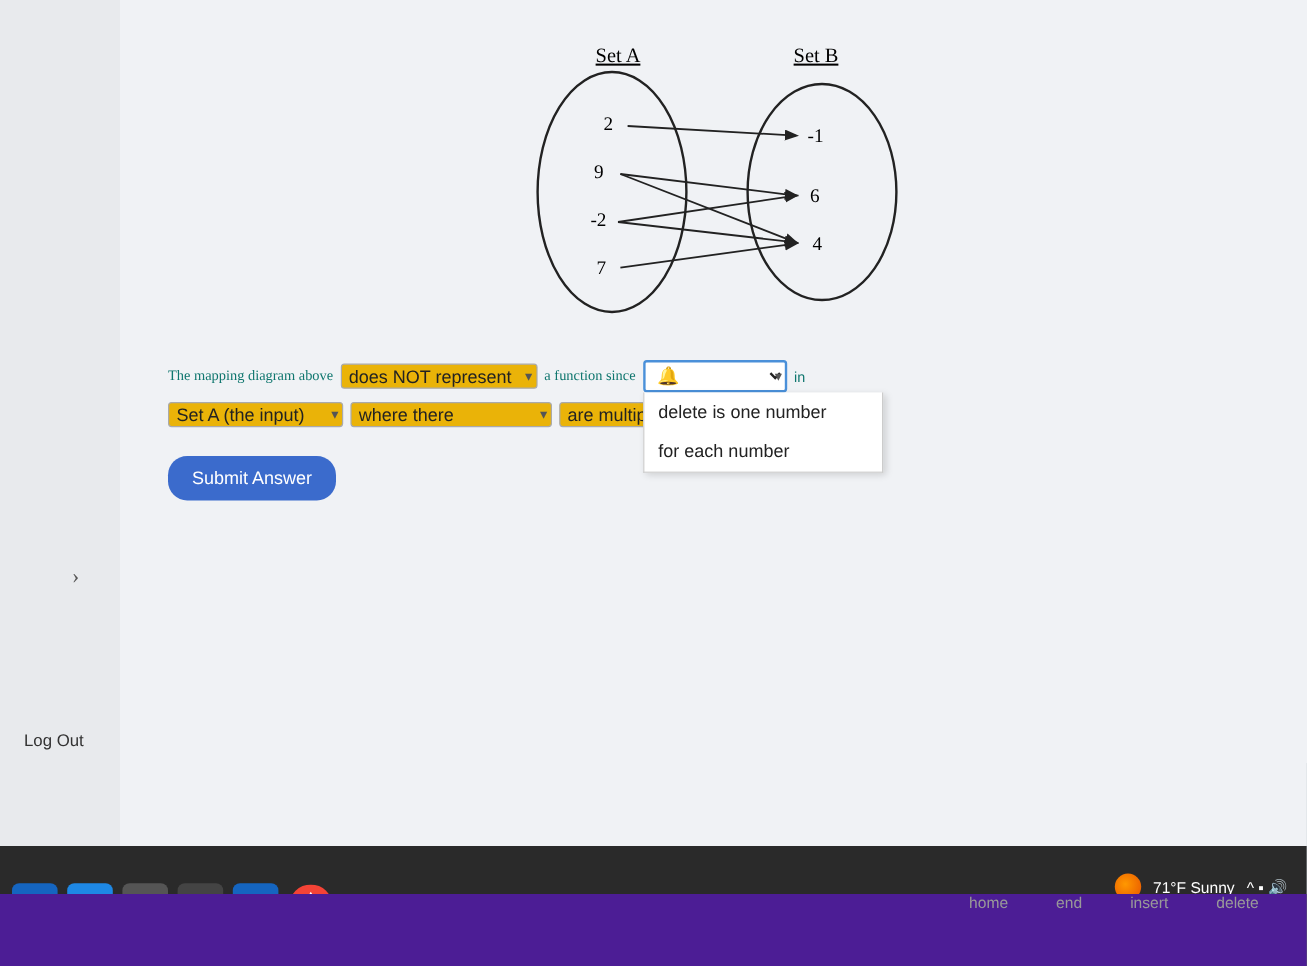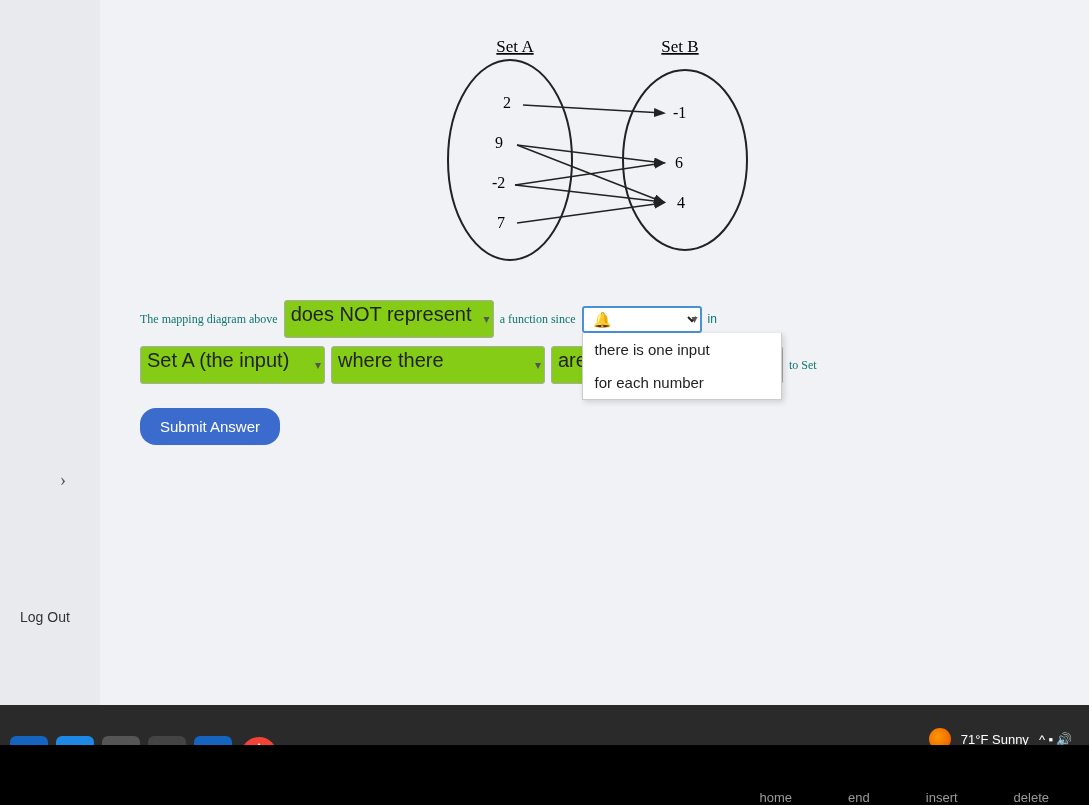--- a/index.html
+++ b/index.html
@@ -88,24 +88,24 @@
     .sentence-line span {
       font-size: 12px;
       color: #0f766e;
       text-align: right;
     }
 
     
     .dropdown-select {
       border: 1px solid #aaa;
       border-radius: 3px;
-      padding: 2px 20px 12px 6px;
-      font-size: 20px;
-      font-family: Arial, sans-serif;
-      background: #84cc16;
+      padding: 2px 20px 0 6px;
+      font-size: 15px;
+      font-family: Arial, sans-serif;
+      background: #eab308;
       cursor: pointer;
       appearance: none;
       position: relative;
       color: #222;
     }
 
     .dropdown-wrapper {
       position: relative;
       display: inline-block;
     }
@@ -235,26 +235,26 @@
       border-radius: 50%;
       background: radial-gradient(circle at 40% 40%, #ff9800, #e65100);
     }
 
     .keyboard-bottom {
       position: absolute;
       bottom: 0;
       left: 0;
       right: 0;
       height: 60px;
-      background: #000000;
+      background: #4c1d95;
       display: flex;
       justify-content: flex-end;
-      align-items: flex-end;
+      align-items: flex-start;
       padding: 0 40px;
-      gap: 56px;
+      gap: 40px;
     }
 
     .kb-key {
       color: #999;
       font-size: 13px;
       font-family: Arial, sans-serif;
     }
 
     
     .sidebar-chevron {
@@ -338,21 +338,21 @@
       </div>
 
       <span>a function since</span>
 
       <div class="dropdown-blue-wrapper" style="position:relative;">
         <select class="dropdown-blue">
           <option>🔔</option>
         </select>
         
         <div class="dropdown-popup">
-          <div class="dropdown-popup-item">there is one input</div>
+          <div class="dropdown-popup-item">delete is one number</div>
           <div class="dropdown-popup-item">for each number</div>
         </div>
       </div>
 
       <span class="in-text">in</span>
     </div>
 
     
     <div class="sentence-line">
       <div class="dropdown-wrapper">

